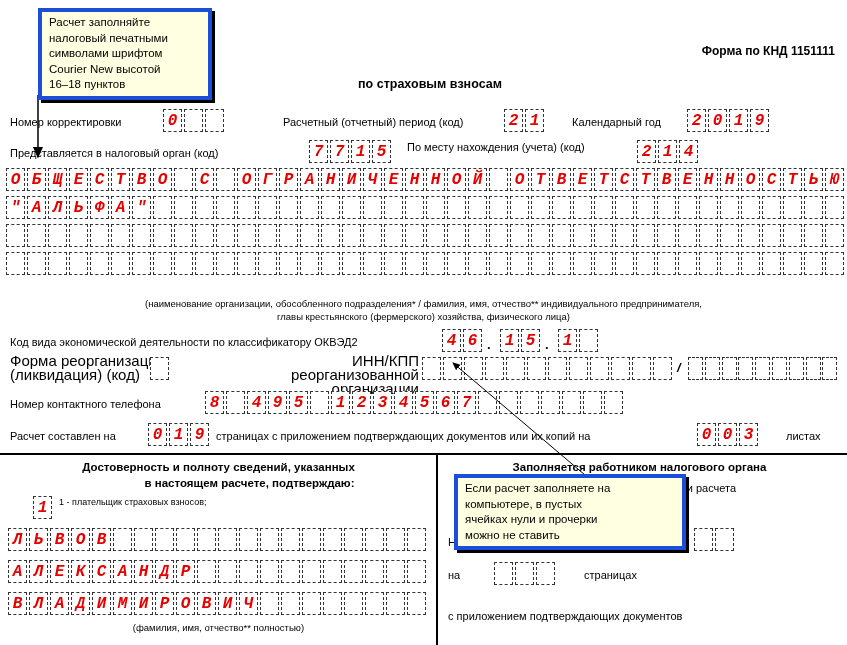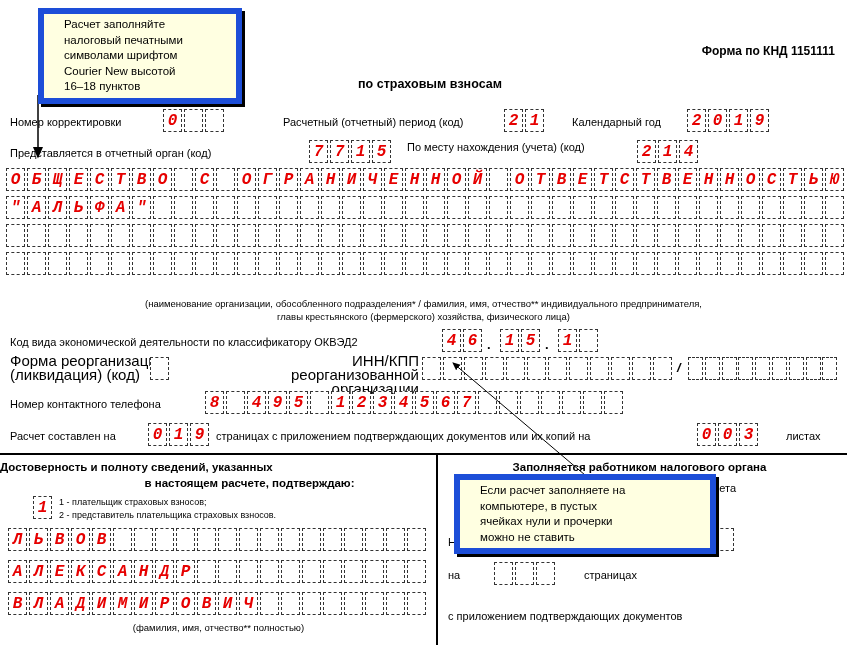--- a/index.html
+++ b/index.html
@@ -10,22 +10,22 @@
   .lbl2{font-size:15px;line-height:14px;}
   .bold{font-weight:bold;}
   .cap{font-size:9.5px;text-align:center;white-space:nowrap;}
   .tiny{font-size:9px;line-height:12.5px;white-space:nowrap;}
   .grid{display:flex;}
   .cell{width:19px;height:23px;box-sizing:border-box;border:1px dashed #333;margin-right:2px;
         background:#fff;display:flex;align-items:center;justify-content:center;
         font-family:"Liberation Mono","DejaVu Sans Mono",monospace;font-style:italic;font-weight:bold;
         font-size:16px;color:#e60000;overflow:hidden;}
   .grid.sm .cell{width:15px;margin-right:1.8px;}
-  .note{background:#ffffe1;border:6px solid #1d4ed8;box-shadow:3px 3px 0 #000;
-        padding:3px 20px;font-size:11.5px;line-height:15.5px;z-index:6;}
+  .note{background:#ffffe1;border:4px solid #1d4ed8;box-shadow:3px 3px 0 #000;
+        padding:3px 7px;font-size:11.5px;line-height:15.5px;z-index:6;}
   .sep{font-size:13px;font-weight:bold;}
   .hline{background:#000;height:2px;}
   .vline{background:#000;width:2px;}
   svg.leader{position:absolute;left:0;top:0;pointer-events:none;z-index:5;}
 </style>
 </head>
 <body>
 
 <div id="form">
 
@@ -62,21 +62,21 @@
       <span class="cell">1</span>
     </div>
   <div class="abs lbl" style="left:572px;top:116px;">Календарный год</div>
   <div class="abs grid" style="left:687px;top:109px;">
       <span class="cell">2</span>
       <span class="cell">0</span>
       <span class="cell">1</span>
       <span class="cell">9</span>
     </div>
 
-  <div class="abs lbl" style="left:10px;top:147px;">Представляется в отчетный орган (код)</div>
+  <div class="abs lbl" style="left:10px;top:147px;">Представляется в налоговый орган (код)</div>
   <div class="abs grid" style="left:309px;top:140px;">
       <span class="cell">7</span>
       <span class="cell">7</span>
       <span class="cell">1</span>
       <span class="cell">5</span>
     </div>
   <div class="abs lbl" style="left:407px;top:141px;">По месту нахождения (учета) (код)</div>
   <div class="abs grid" style="left:637px;top:140px;">
       <span class="cell">2</span>
       <span class="cell">1</span>
@@ -342,27 +342,26 @@
   <div class="abs grid" style="left:697px;top:423px;">
       <span class="cell">0</span>
       <span class="cell">0</span>
       <span class="cell">3</span>
     </div>
   <div class="abs lbl" style="left:786px;top:430px;">листах</div>
 
   <div class="abs hline" style="left:0;top:453px;width:847px;"></div>
   <div class="abs vline" style="left:436px;top:453px;height:192px;"></div>
 
-  <div class="abs bold" style="left:0;top:461px;width:437px;font-size:11.5px;">Достоверность и полноту сведений, указанных</div>
+  <div class="abs bold" style="left:0;top:461px;width:437px;text-align:center;font-size:11.5px;">Достоверность и полноту сведений, указанных</div>
   <div class="abs bold" style="left:0;top:477px;width:437px;text-align:center;font-size:11.5px;padding-left:31px;">в настоящем расчете, подтверждаю:</div>
   <div class="abs grid" style="left:33px;top:496px;">
       <span class="cell">1</span>
     </div>
   <div class="abs tiny" style="left:59px;top:496px;">1 - плательщик страховых взносов;</div>
-  <div class="abs tiny" style="left:59px;top:509px;">2 - представитель плательщика страховых взносов.</div>
   <div class="abs grid" style="left:8px;top:528px;">
       <span class="cell">Л</span>
       <span class="cell">Ь</span>
       <span class="cell">В</span>
       <span class="cell">О</span>
       <span class="cell">В</span>
       <span class="cell"></span>
       <span class="cell"></span>
       <span class="cell"></span>
       <span class="cell"></span>

